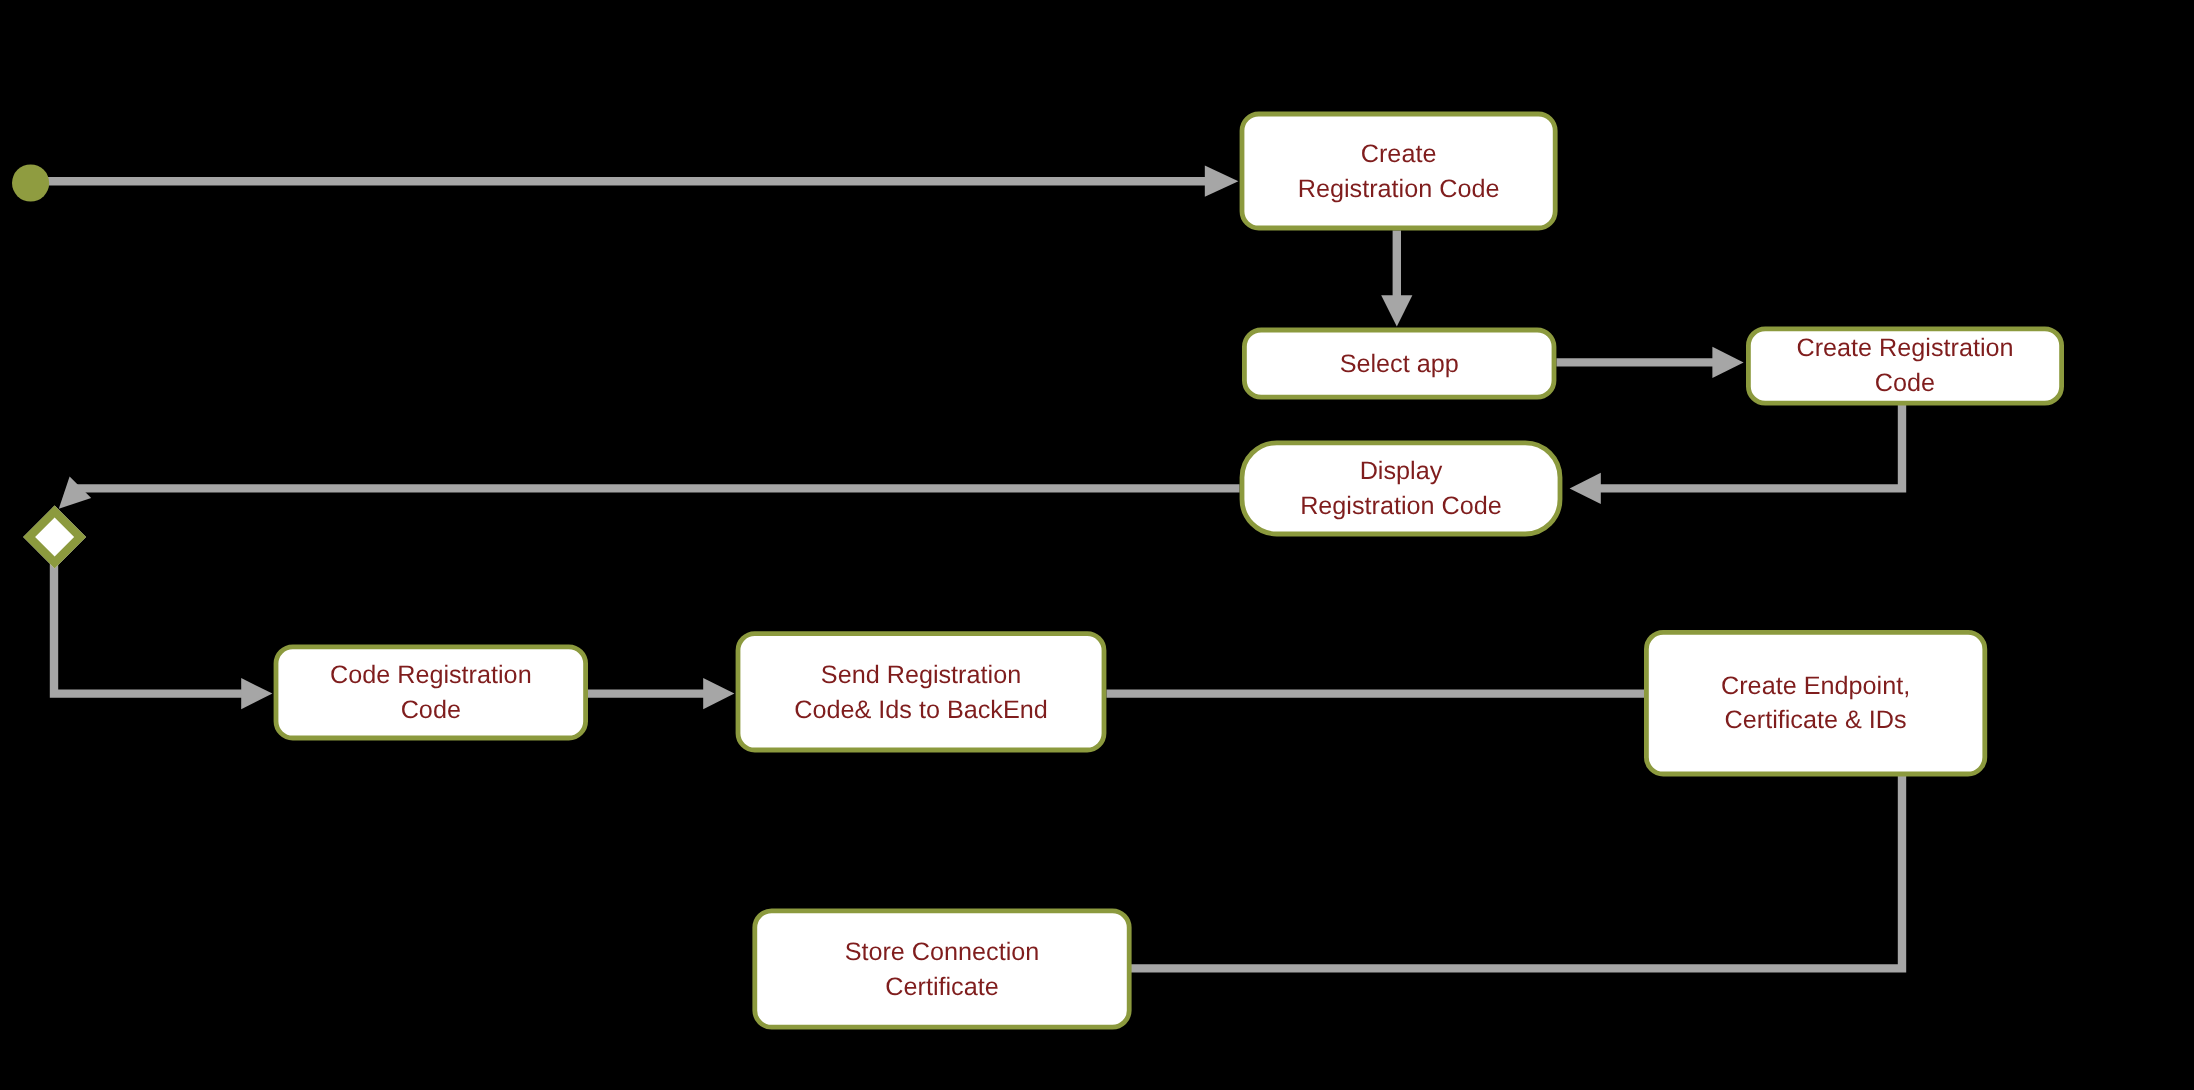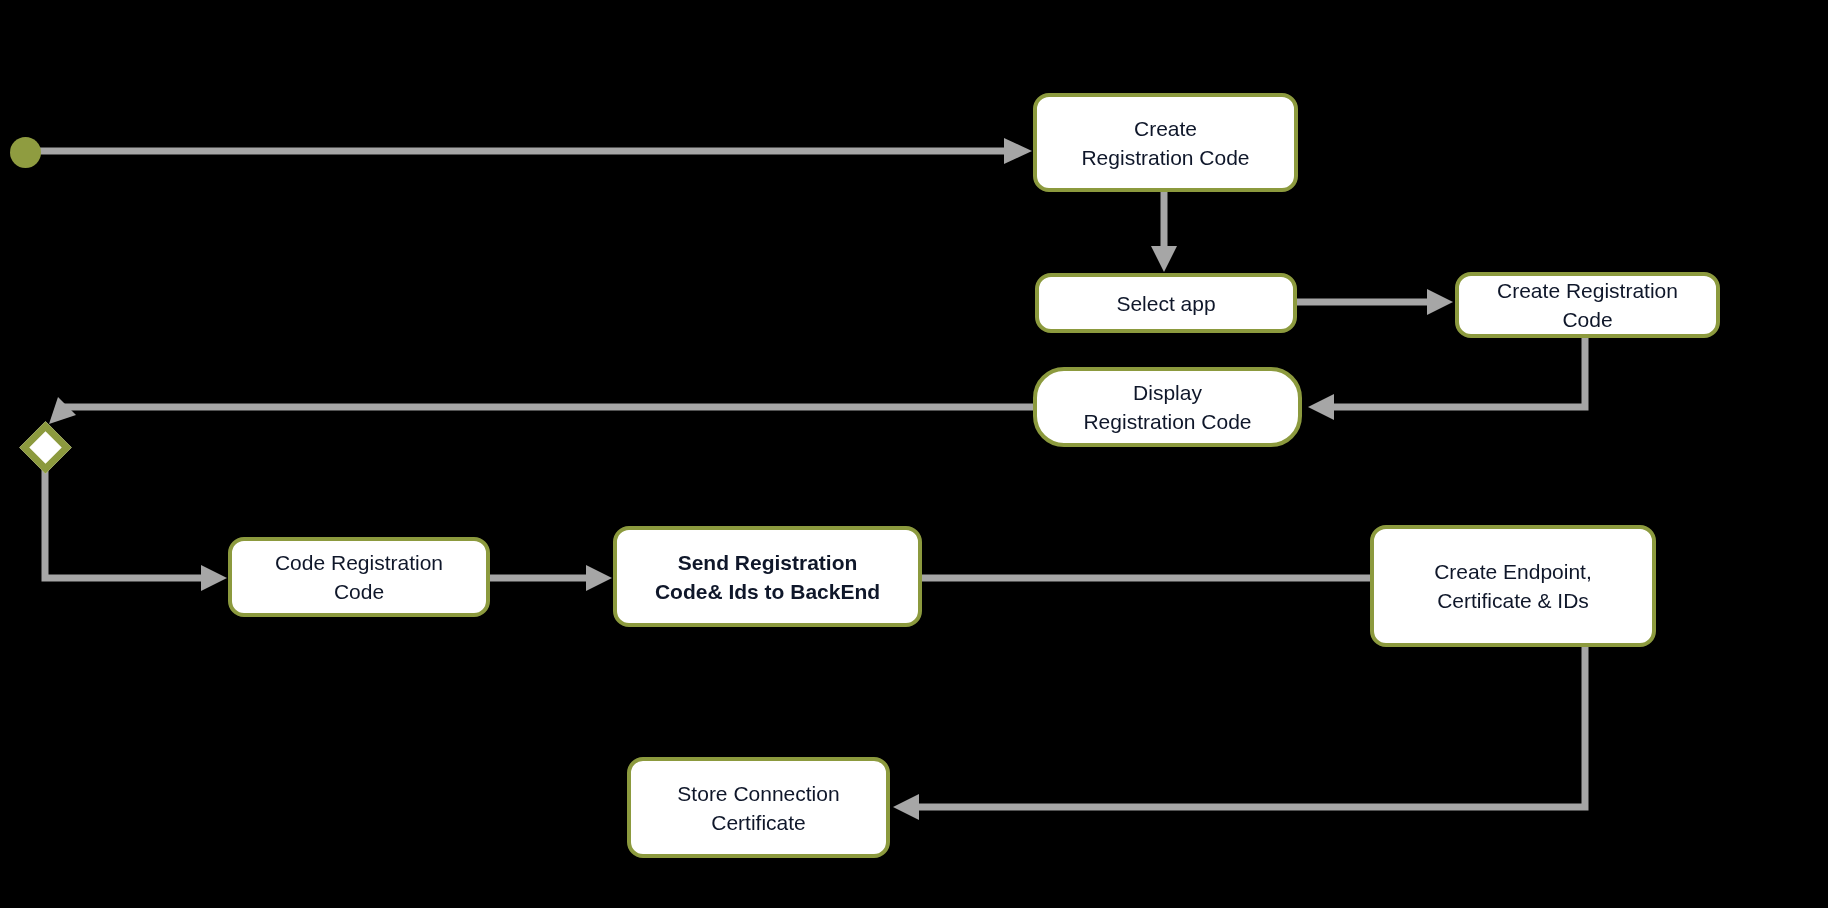--- a/index.html
+++ b/index.html
@@ -25,21 +25,21 @@
   .node {
     position: absolute;
     box-sizing: border-box;
     background: #FFFFFF;
     border: 4px solid #8C9A3E;
     border-radius: 16px;
     display: flex;
     flex-direction: column;
     align-items: center;
     justify-content: center;
-    color: #0f172a;
+    color: #7f1d1d;
     font-size: 21px;
     line-height: 29px;
     text-align: center;
     white-space: nowrap;
   }
   .node span { display: block; }
   .start-circle {
     position: absolute;
     left: 10px;
     top: 137px;
@@ -65,23 +65,23 @@
     background: #FFFFFF;
     border: 7px solid #8C9A3E;
     transform: rotate(45deg);
   }
   
   #n-create-reg-1 { left: 1033px; top: 93px;  width: 265px; height: 99px;  }
   #n-select-app   { left: 1035px; top: 273px; width: 262px; height: 60px;  }
   #n-create-reg-2 { left: 1455px; top: 272px; width: 265px; height: 66px;  }
   #n-display-reg  { left: 1033px; top: 367px; width: 269px; height: 80px; border-radius: 31px;  }
   #n-enter-reg    { left: 228px;  top: 537px; width: 262px; height: 80px;  }
-  #n-send-reg     { left: 613px;  top: 526px; width: 309px; height: 101px; font-weight: bold; }
+  #n-send-reg     { left: 613px;  top: 526px; width: 309px; height: 101px; }
   #n-endpoint     { left: 1370px; top: 525px; width: 286px; height: 122px; }
-  #n-store-conn   { left: 627px;  top: 757px; width: 263px; height: 101px; }
+  #n-store-conn   { left: 627px;  top: 757px; width: 316px; height: 101px; }
 </style>
 </head>
 <body>
 
 <div class="canvas">
 
   <svg class="connectors" viewBox="0 0 1828 908" fill="none">
 
     <g>
       <path d="M 40 151 H 1008" stroke="#A6A6A6" stroke-width="7"></path>

